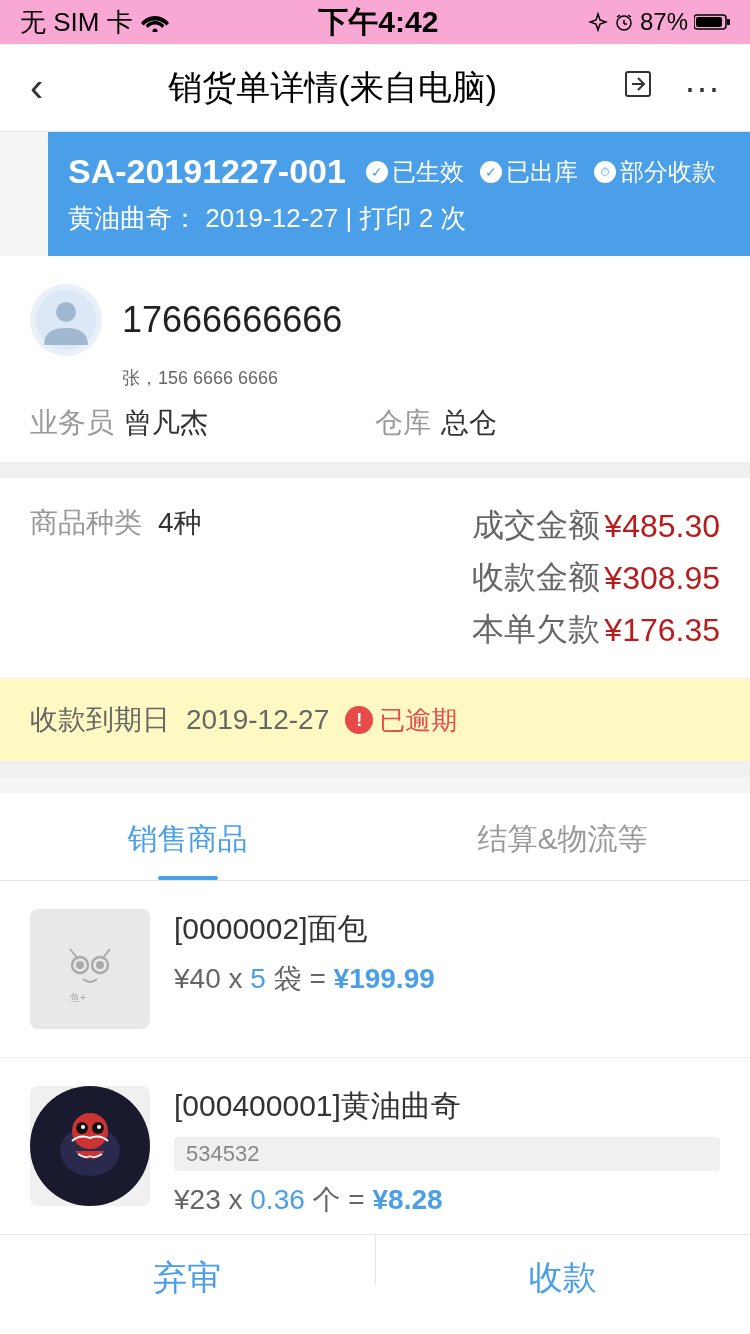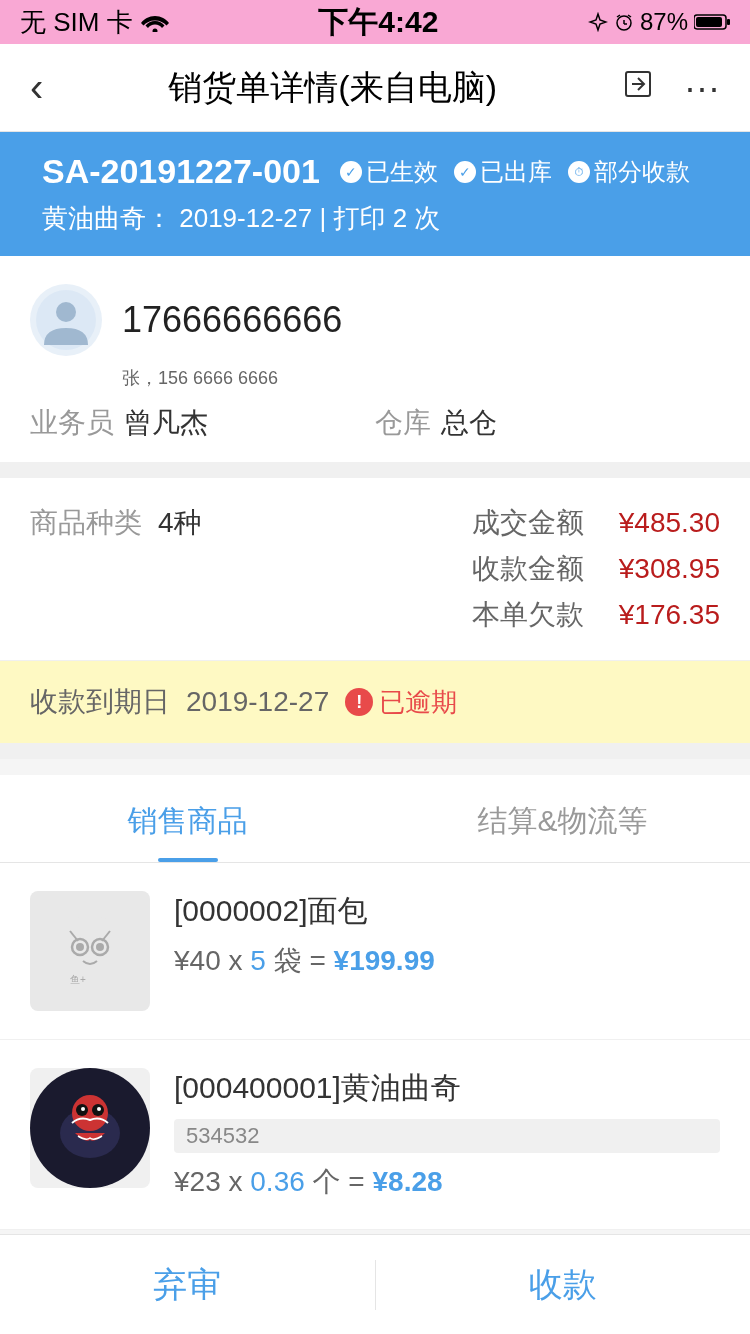--- a/index.html
+++ b/index.html
@@ -52,21 +52,22 @@
       gap: 30px;
     }
     .nav-icon {
       font-size: 36px;
       color: #333;
     }
 
     
     .order-header {
       background: #4a9fe8;
-      padding: 20px 42px;
+      padding: 20px 20px;
+      margin-left: 48px;
     }
     .order-id-row {
       display: flex;
       align-items: center;
       gap: 20px;
       margin-bottom: 10px;
     }
     .order-id {
       font-size: 34px;
       font-weight: bold;
@@ -175,23 +176,22 @@
     .stats-item-label { color: #999; }
     .stats-item-value { color: #333; }
     .stats-right {
       display: flex;
       flex-direction: column;
       gap: 8px;
       align-items: flex-end;
     }
     .money-row {
       display: flex;
-      gap: 16px;
-      align-items: center;
-      font-size: 28px;
+      align-items: center;
+      font-size: 32px;
     }
     .money-label { color: #666; }
     .money-value { color: #b91c1c; font-weight: 500; min-width: 120px; text-align: right; }
 
     
     .due-section {
       background: #fef9c3;
       padding: 22px 30px;
       border-top: 1px solid #f0f0f0;
       display: flex;
@@ -314,21 +314,21 @@
     
     .bottom-bar {
       position: fixed;
       bottom: 0;
       left: 0;
       width: 750px;
       height: 100px;
       background: #fff;
       border-top: 1px solid #e5e5e5;
       display: flex;
-      align-items: center;
+      align-items: flex-start;
     }
     .bottom-btn {
       flex: 1;
       text-align: center;
       font-size: 34px;
       font-weight: 500;
       cursor: pointer;
       padding: 20px 0;
     }
     .bottom-btn.cancel { color: #4a9fe8; }

